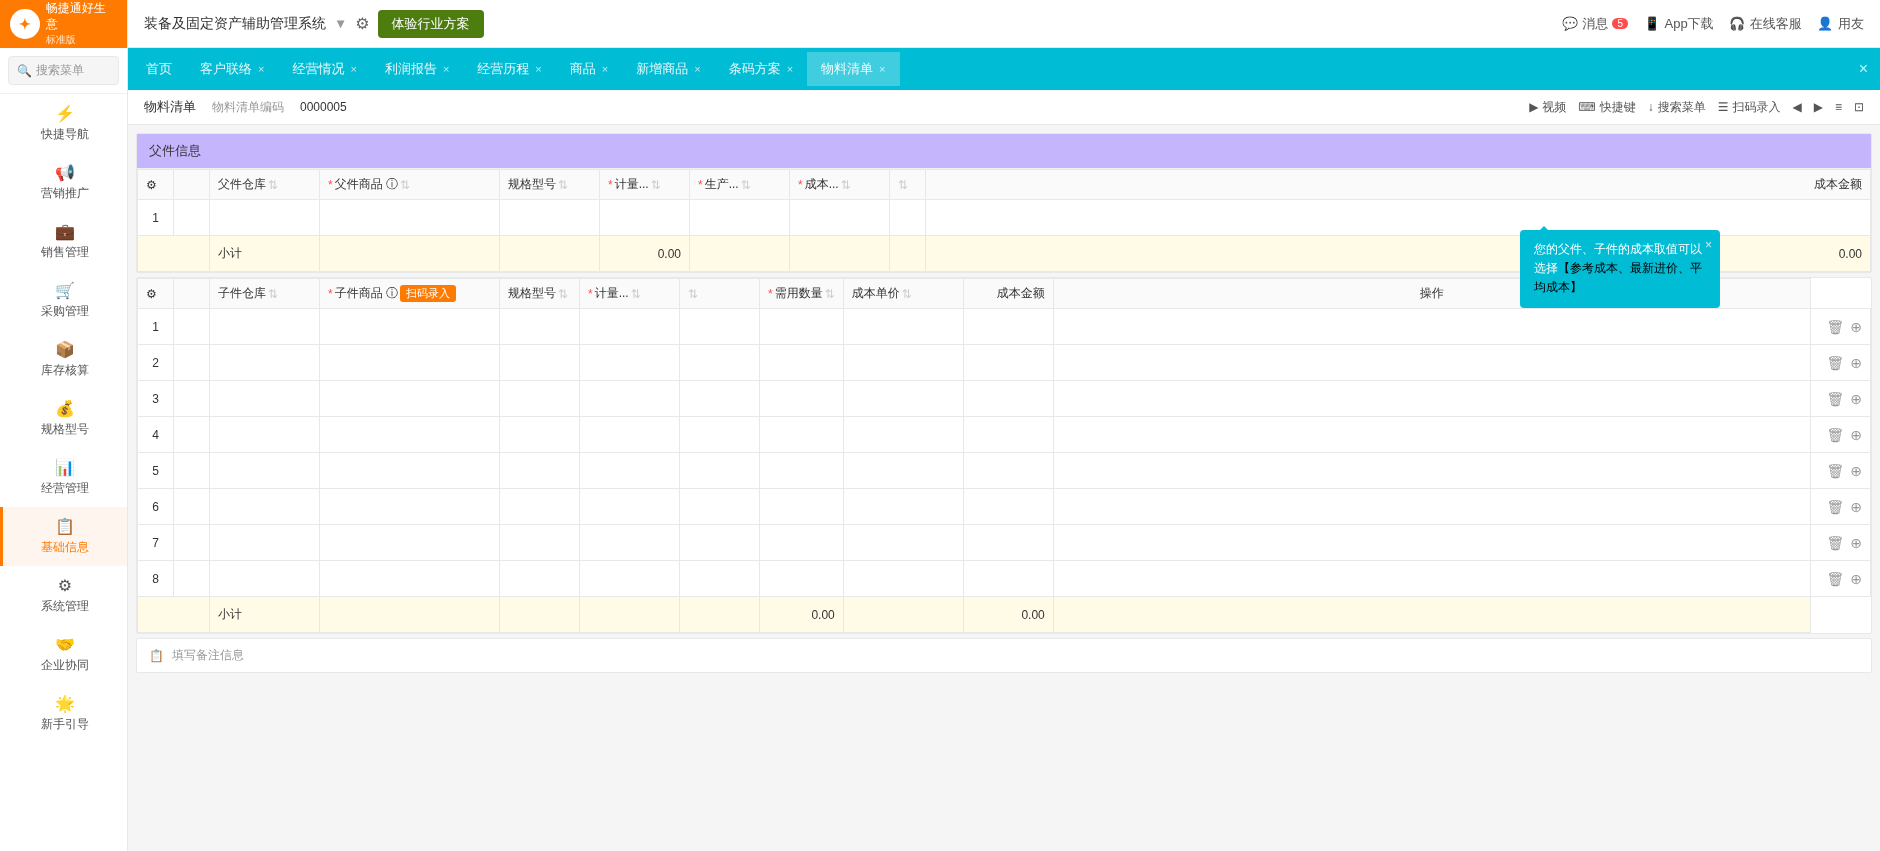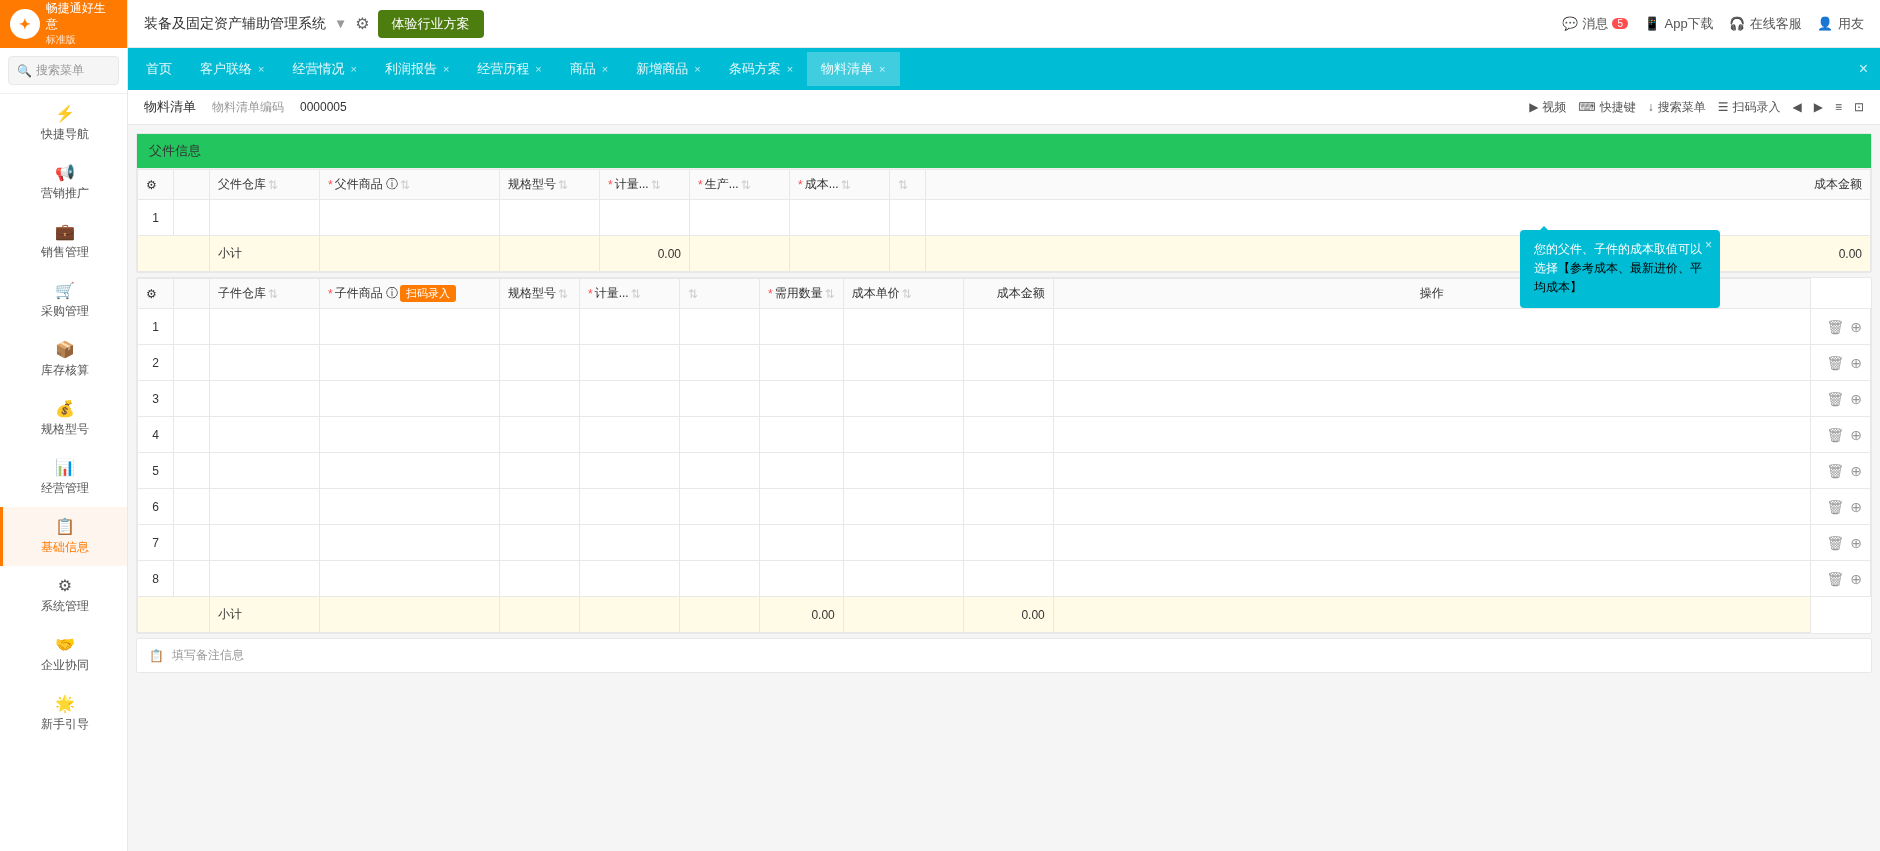--- a/index.html
+++ b/index.html
@@ -181,21 +181,21 @@
       margin: 8px;
       border: 1px solid #e8e8e8;
       border-radius: 2px;
     }
     .section-title {
       padding: 8px 12px;
       font-size: 13px;
       font-weight: 500;
       color: #333;
       border-bottom: 1px solid #f0f0f0;
-      background: #22c55e;
+      background: #c4b5fd;
     }
 
     
     .data-table {
       width: 100%;
       border-collapse: collapse;
       font-size: 12px;
     }
     .data-table th {
       background: #fafafa;

